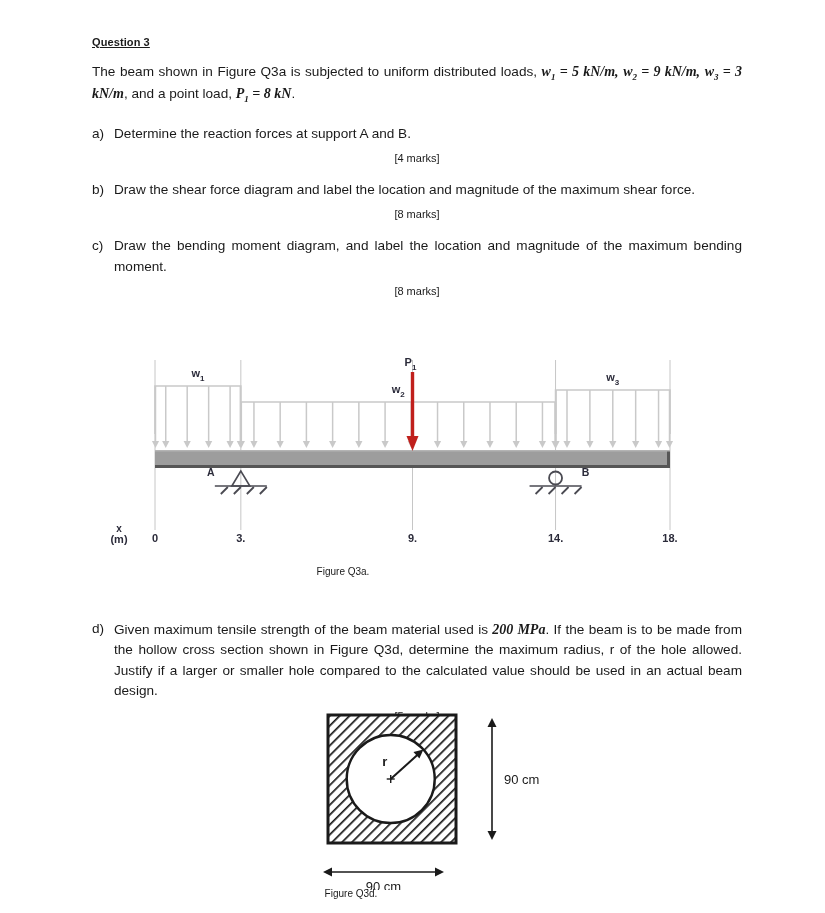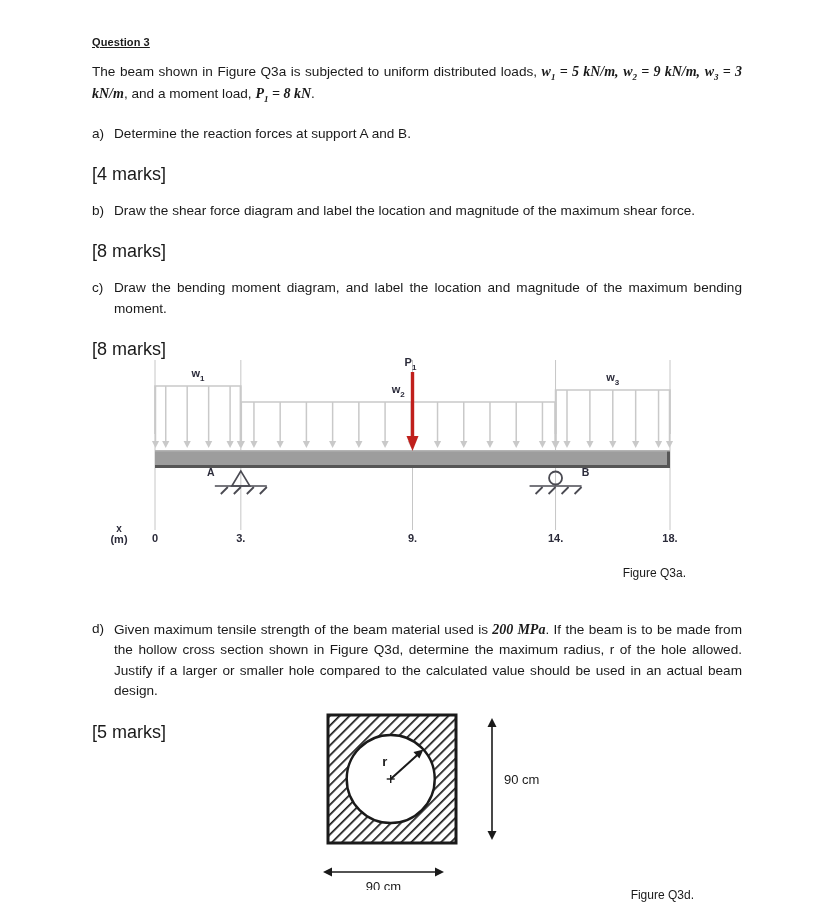--- a/index.html
+++ b/index.html
@@ -55,41 +55,41 @@
   .item-mark {
     width: 22px;
     flex: 0 0 22px;
   }
   .item-body {
     flex: 1 1 auto;
     text-align: justify;
   }
   .item-body.jst { text-align-last: left; }
   .marks {
-    text-align: left;
-    font-size: 18px;
-    margin-top: 20px;
+    text-align: center;
+    font-size: 11px;
+    margin-top: 8px;
     margin-bottom: 16px;
   }
   .gap-a { height: 4px; }
 
   
   #beam-figure {
     position: absolute;
     left: 0;
     top: 352px;
     width: 825px;
     height: 212px;
   }
   #beam-figure svg { display: block; }
   .fig-caption {
     position: absolute;
     width: 686px;
-    text-align: right;
-    font-size: 12px;
+    text-align: center;
+    font-size: 10px;
   }
   #caption-q3a { top: 566px; left: 0; }
   #caption-q3d { top: 888px; left: 8px; }
 
   
   #part-d {
     position: absolute;
     left: 92px;
     top: 619px;
     width: 650px;
@@ -106,21 +106,21 @@
 </style>
 </head>
 <body>
 
 <div class="page">
 
   <div class="q-title">Question 3</div>
 
   <p class="para"><span>The beam shown in Figure Q3a is subjected to uniform distributed loads, </span><span class="mathit"><span>w</span><sub>1</sub><span> = 5 kN/m,</span></span>
     <span class="mathit"><span>w</span><sub>2</sub><span> = 9 kN/m,</span></span>
-    <span class="mathit"><span>w</span><sub>3</sub><span> = 3 kN/m</span></span><span>, and a moment load, </span><span class="mathit"><span>P</span><sub>1</sub><span> = 8 kN</span></span><span>.</span></p>
+    <span class="mathit"><span>w</span><sub>3</sub><span> = 3 kN/m</span></span><span>, and a point load, </span><span class="mathit"><span>P</span><sub>1</sub><span> = 8 kN</span></span><span>.</span></p>
 
   <div class="gap-a"></div>
 
   <div class="item">
     <div class="item-mark">a)</div>
     <div class="item-body">Determine the reaction forces at support A and B.</div>
   </div>
   <div class="marks">[4 marks]</div>
 
   <div class="item">

